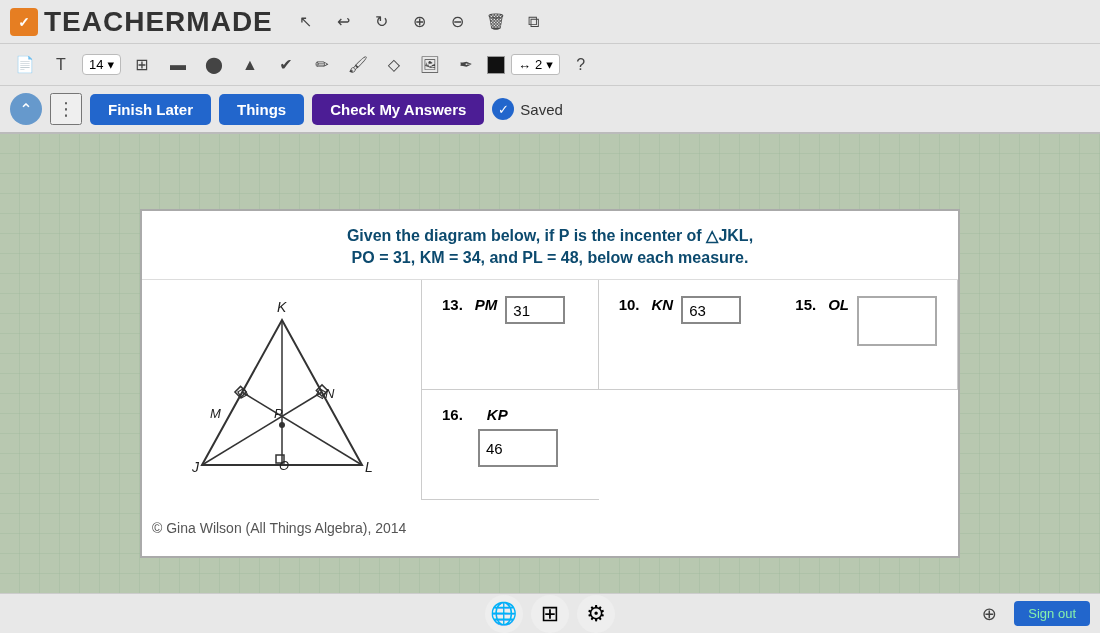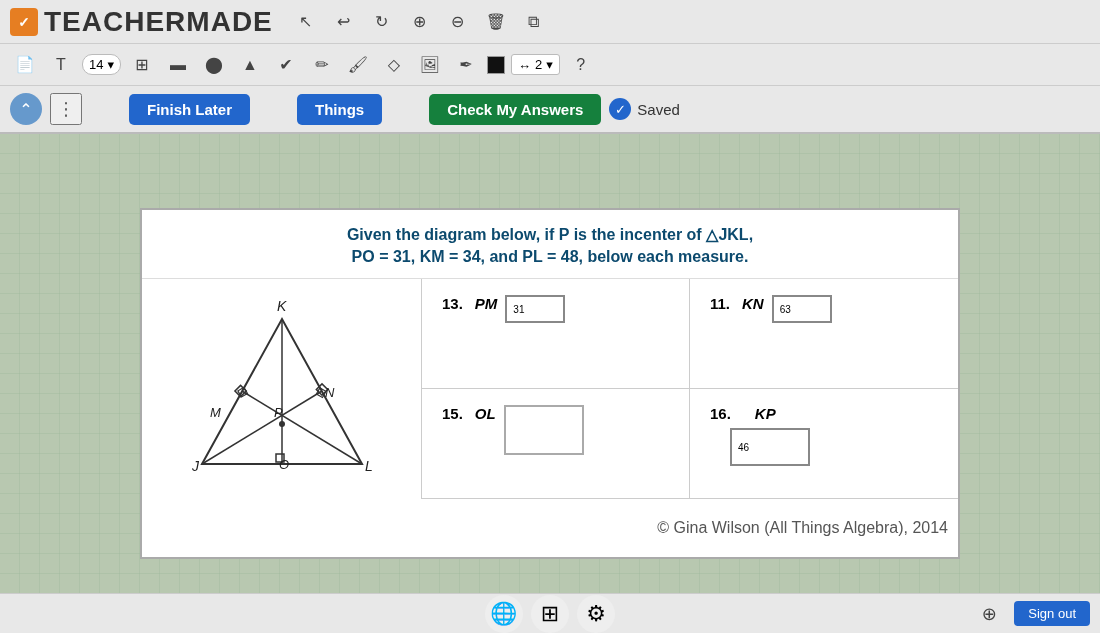--- a/index.html
+++ b/index.html
@@ -73,21 +73,21 @@
       align-items: center;
       gap: 6px;
       height: 42px;
     }
 
     .font-size-selector {
       display: flex;
       align-items: center;
       background: white;
       border: 1px solid #bbb;
-      border-radius: 10px;
+      border-radius: 4px;
       padding: 2px 6px;
       font-size: 13px;
       gap: 4px;
       cursor: pointer;
     }
 
     .color-swatch {
       width: 18px;
       height: 18px;
       border: 1px solid #999;
@@ -143,25 +143,24 @@
 
     .action-btn {
       background: #2266cc;
       color: white;
       border: none;
       border-radius: 5px;
       padding: 7px 18px;
       font-size: 15px;
       font-weight: bold;
       cursor: pointer;
-      margin-left: 39px;
     }
 
     .action-btn.check {
-      background: #15803d;
+      background: #4c1d95;
     }
 
     .saved-badge {
       display: flex;
       align-items: center;
       gap: 6px;
       color: #333;
       font-size: 15px;
     }
 
@@ -237,21 +236,21 @@
       padding: 10px;
       display: flex;
       align-items: center;
       justify-content: center;
     }
 
     
     .questions-area {
       flex: 1;
       display: grid;
-      grid-template-columns: 1fr 1fr;
+      grid-template-columns: 1fr 1fr 1fr;
       grid-template-rows: 1fr 1fr;
       border-collapse: collapse;
     }
 
     .question-cell {
       padding: 16px 20px;
       border-bottom: 1px solid #ccc;
       display: flex;
       align-items: flex-start;
       gap: 8px;
@@ -275,34 +274,34 @@
       white-space: nowrap;
     }
 
     .answer-box {
       border: 2px solid #888;
       min-width: 60px;
       height: 28px;
       display: inline-flex;
       align-items: center;
       padding: 0 6px;
-      font-size: 10px;
+      font-size: 15px;
       background: white;
     }
 
     .answer-box-empty {
       border: 2px solid #aaa;
       width: 80px;
       height: 50px;
       background: white;
     }
 
     .copyright {
-      text-align: right;
-      font-size: 16px;
+      text-align: left;
+      font-size: 14px;
       color: #555;
       padding: 20px 10px;
     }
 
     
     svg.triangle-diagram {
       width: 220px;
       height: 200px;
     }
 
@@ -317,21 +316,21 @@
       border-top: 1px solid #ccc;
       display: flex;
       align-items: center;
       justify-content: flex-end;
       padding: 0 10px;
       gap: 10px;
     }
 
     .sign-out-btn {
       background: #2266cc;
-      color: #ffffff;
+      color: #86efac;
       border: none;
       border-radius: 4px;
       padding: 5px 14px;
       font-size: 13px;
       cursor: pointer;
     }
 
     .bottom-icons {
       display: flex;
       gap: 8px;
@@ -474,39 +473,39 @@
 
         <div class="question-cell">
           <span class="q-number">13.</span>
           <span class="q-label"><em>PM</em></span>
           <div class="answer-box">
             <span>31</span>
           </div>
         </div>
 
         <div class="question-cell">
-          <span class="q-number">11.</span>
+          <span class="q-number">10.</span>
           <span class="q-label"><em>KN</em></span>
           <div class="answer-box">
             <span>63</span>
           </div>
         </div>
 
         <div class="question-cell">
           <span class="q-number">15.</span>
           <span class="q-label"><em>OL</em></span>
           <div class="answer-box-empty"></div>
         </div>
 
         <div class="question-cell bottom">
           <div class="inline-row">
             <span class="q-number">16.</span>
             <span class="q-label"><em>KP</em></span>
           </div>
-          <div class="answer-box" style="min-width:80px; height:38px; margin-left: 20px;">
+          <div class="answer-box" style="min-width:80px; height:38px; margin-left: 36px;">
             <span>46</span>
           </div>
         </div>
 
       </div>
     </div>
 
     <div class="copyright">© Gina Wilson (All Things Algebra), 2014</div>
   </div>
 </div>

